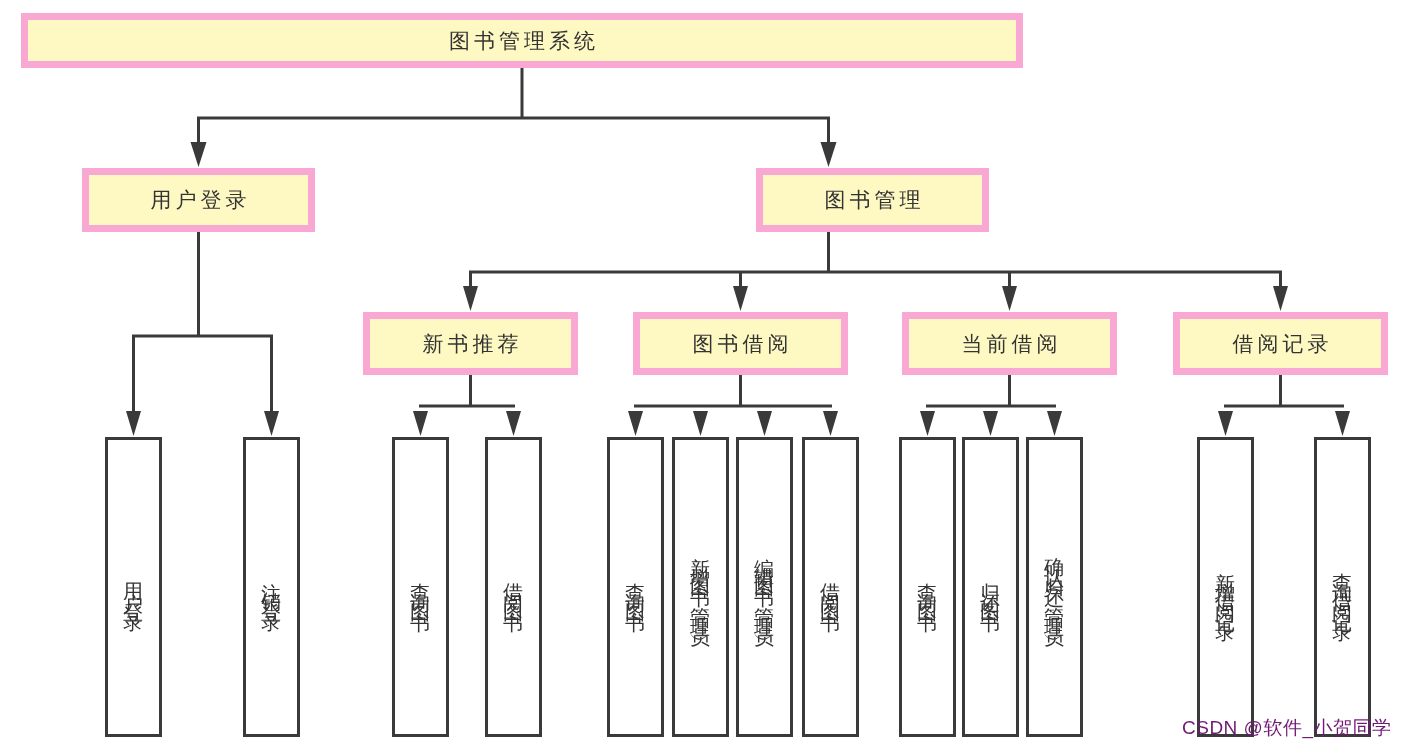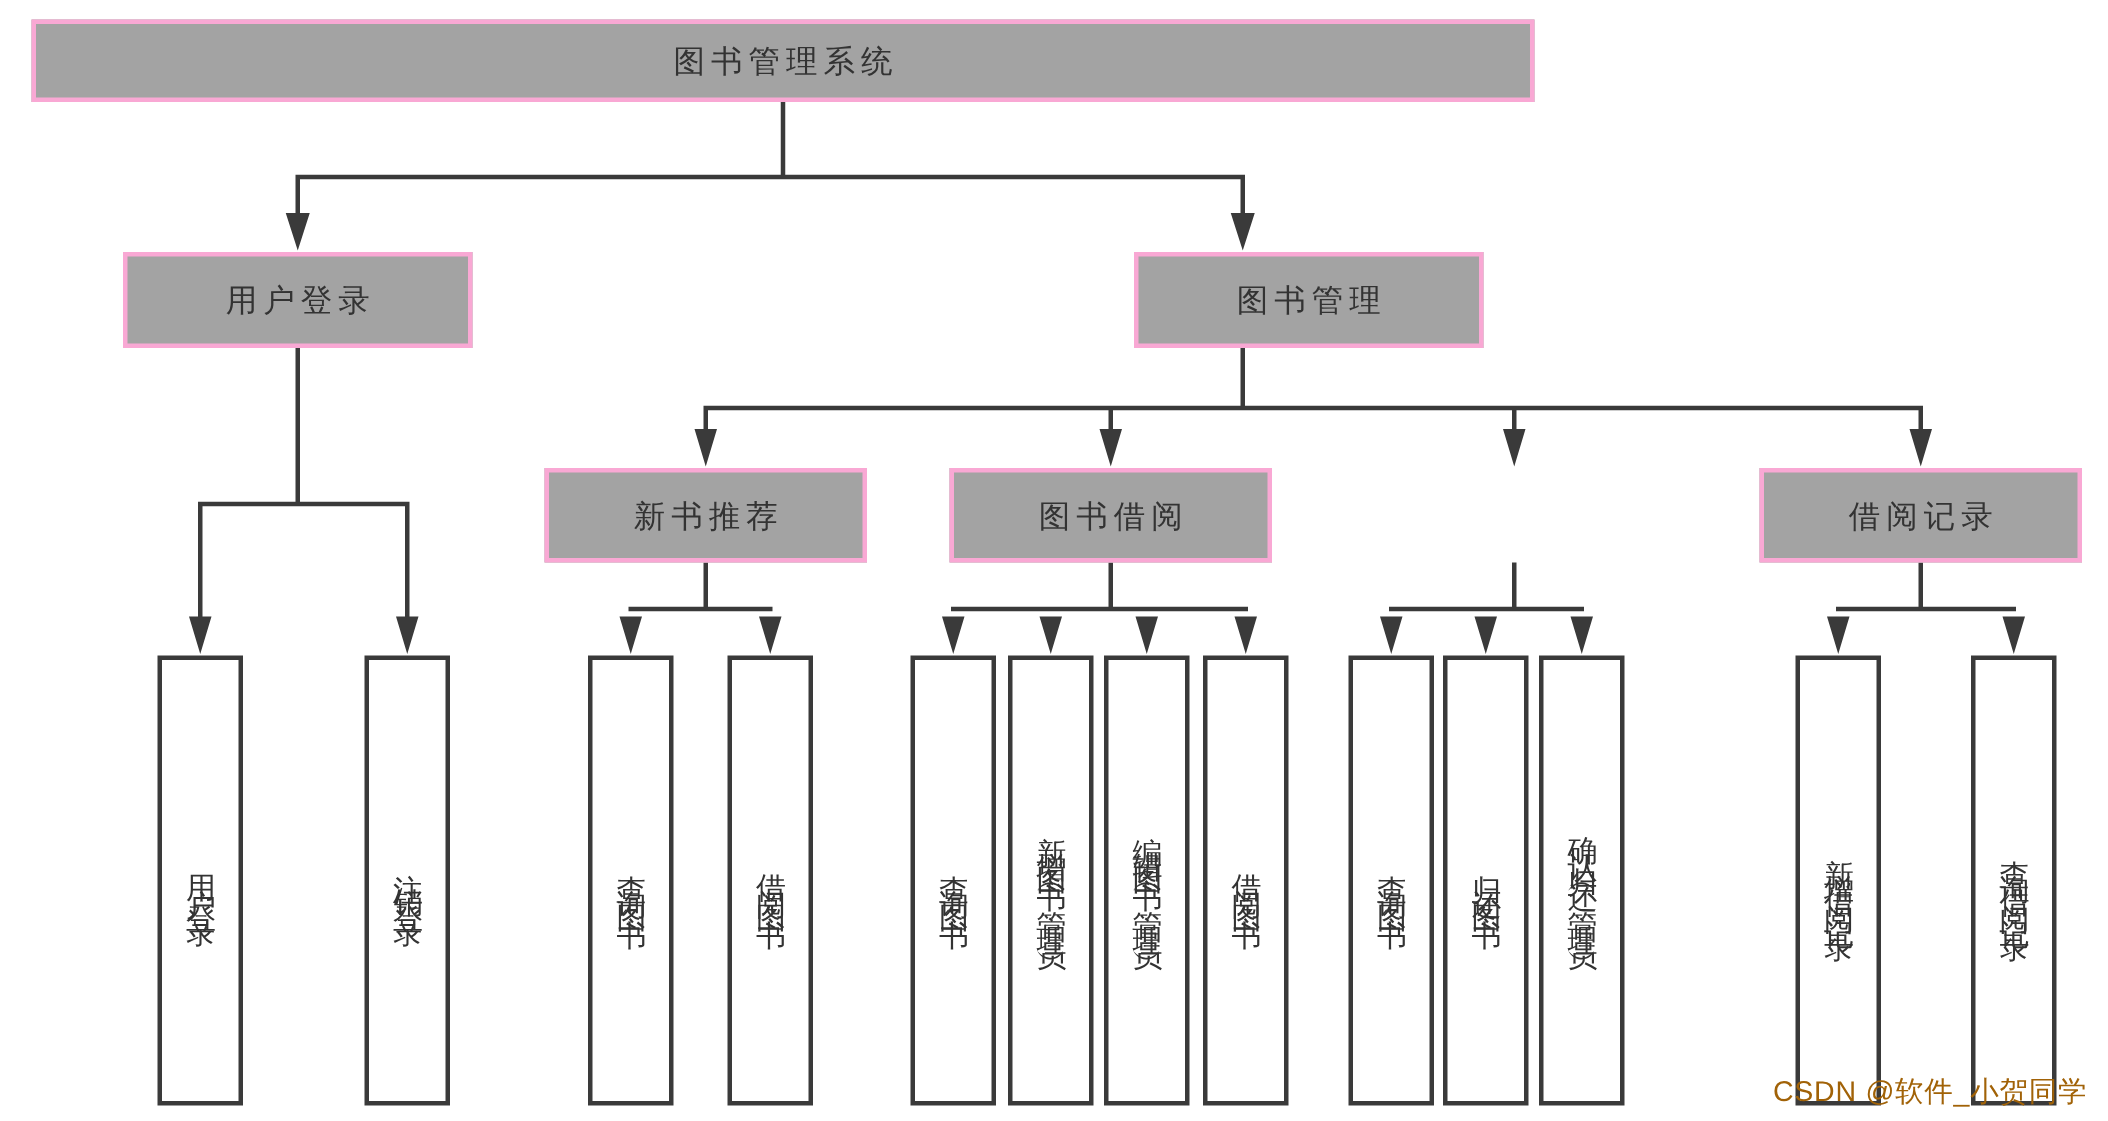--- a/index.html
+++ b/index.html
@@ -13,22 +13,22 @@
     overflow: hidden;
   }
   #wires {
     position: absolute;
     left: 0; top: 0;
     width: 1405px; height: 747px;
   }
   .hnode {
     position: absolute;
     box-sizing: border-box;
-    background: #a3a3a3;
-    border: 3px solid #f9a8d4;
+    background: #fef9c3;
+    border: 7px solid #f9a8d4;
     display: flex;
     align-items: center;
     justify-content: center;
     font-size: 21px;
     letter-spacing: 4px;
     white-space: nowrap;
     text-indent: 4px; 
   }
   .vnode {
     position: absolute;
@@ -46,21 +46,21 @@
     line-height: 1;
     letter-spacing: 10px;
     white-space: nowrap;
   }
   .watermark {
     position: absolute;
     left: 1182px;
     top: 715px;
     font-size: 19px;
     letter-spacing: 0.5px;
-    color: #a16207;
+    color: #701a75;
     white-space: nowrap;
     z-index: 5;
   }
 </style>
 </head>
 <body>
 
 <div id="stage">
 
   <svg id="wires" viewBox="0 0 1405 747" xmlns="http://www.w3.org/2000/svg" aria-hidden="true">
@@ -110,20 +110,21 @@
              M1335 411 L1350 411 L1342.5 436 Z"></path>
   </svg>
 
   <div class="hnode" style="left:21px; top:13px; width:1002px; height:55px;">图书管理系统</div>
 
   <div class="hnode" style="left:82px; top:168px; width:233px; height:64px;">用户登录</div>
   <div class="hnode" style="left:712px; top:168px; width:233px; height:64px;margin-left:44px;">图书管理</div>
 
   <div class="hnode" style="left:633px; top:312px; width:215px; height:63px;">图书借阅</div>
   <div class="hnode" style="left:363px; top:312px; width:215px; height:63px;">新书推荐</div>
+  <div class="hnode" style="left:902px; top:312px; width:215px; height:63px;">当前借阅</div>
   <div class="hnode" style="left:1173px; top:312px; width:215px; height:63px;text-align:center;">借阅记录</div>
 
   <div class="vnode" style="left:105px; top:437px; width:57px; height:300px;">
     <span>用户登录</span>
   </div>
   <div class="vnode" style="left:243px; top:437px; width:57px; height:300px;">
     <span>注销登录</span>
   </div>
 
   <div class="vnode" style="left:392px; top:437px; width:57px; height:300px;">

